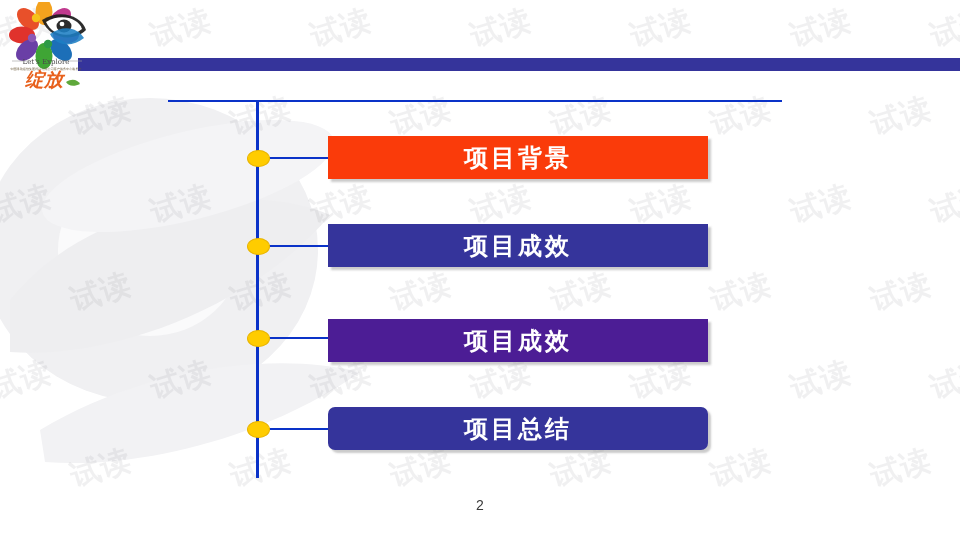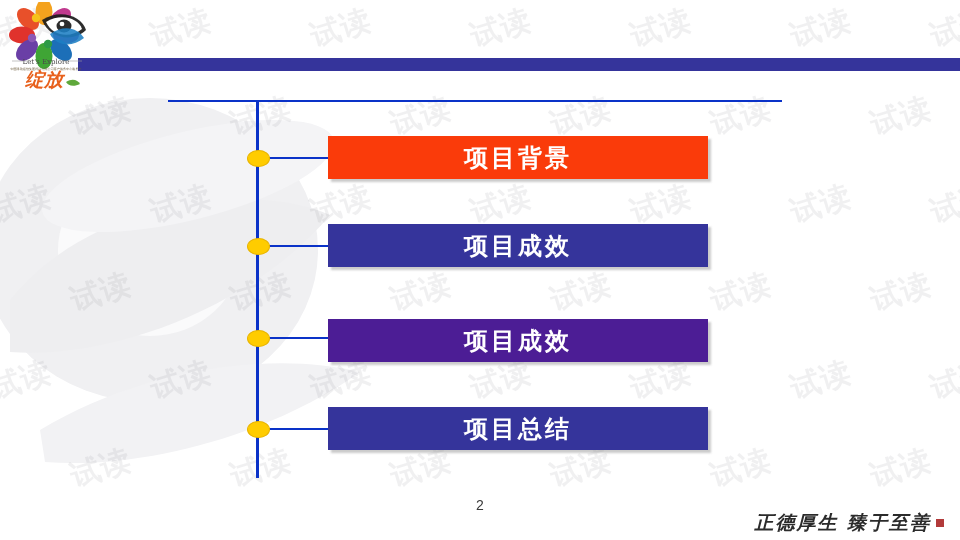--- a/index.html
+++ b/index.html
@@ -264,22 +264,19 @@
   </div>
 
   <div class="item-box" style="top: 224px; background: rgb(53, 52, 155);">
     <span class="item-label">项目成效</span>
   </div>
 
   <div class="item-box" style="top: 319px; background: #4c1d95;">
     <span class="item-label">项目成效</span>
   </div>
 
-  <div class="item-box" style="top: 407px; background: rgb(53, 52, 155);">
+  <div class="item-box" style="top: 407px; background: rgb(53, 52, 155); border-radius: 7px;">
     <span class="item-label">项目总结</span>
   </div>
 
   <div class="page-number">2</div>
-  <div class="motto">
-    <span>正德厚生 臻于至善</span><span class="seal"></span>
-  </div>
 
 </div>
 
 </body></html>

